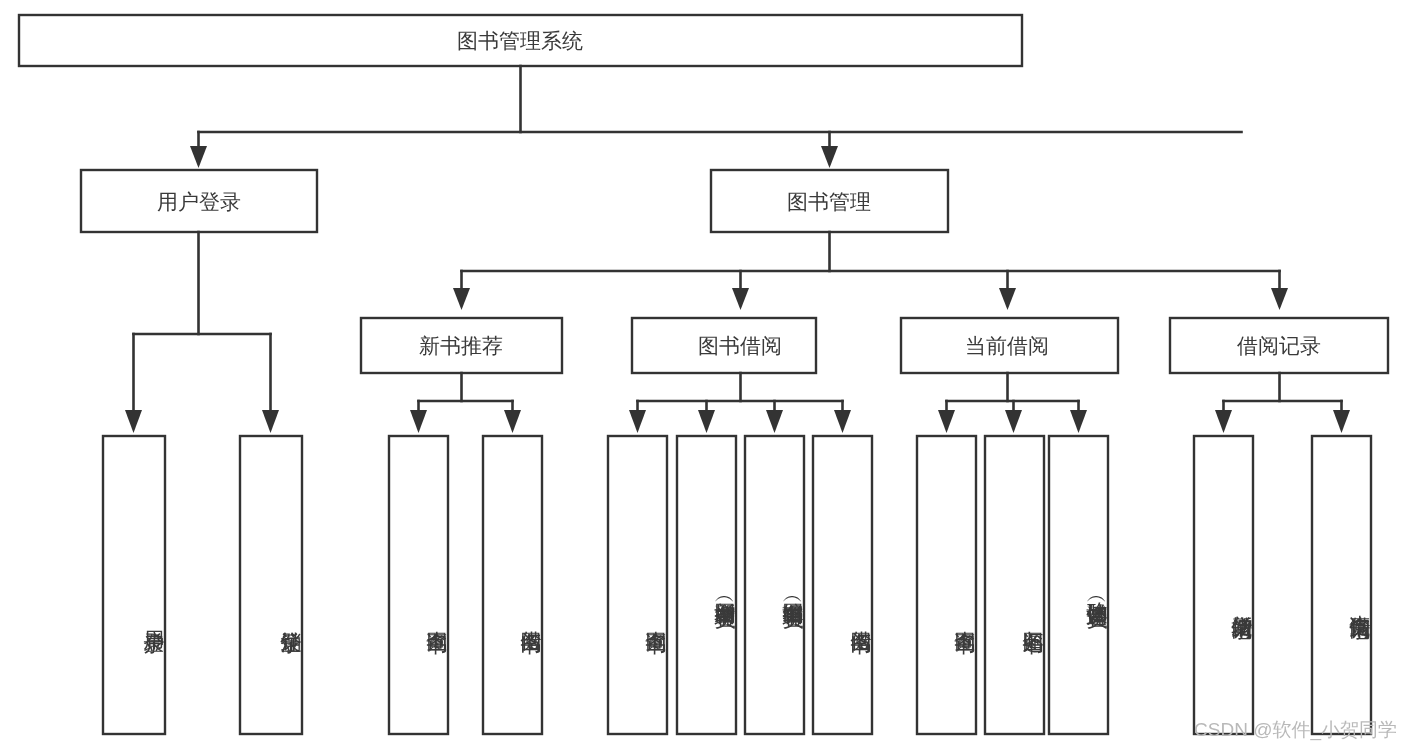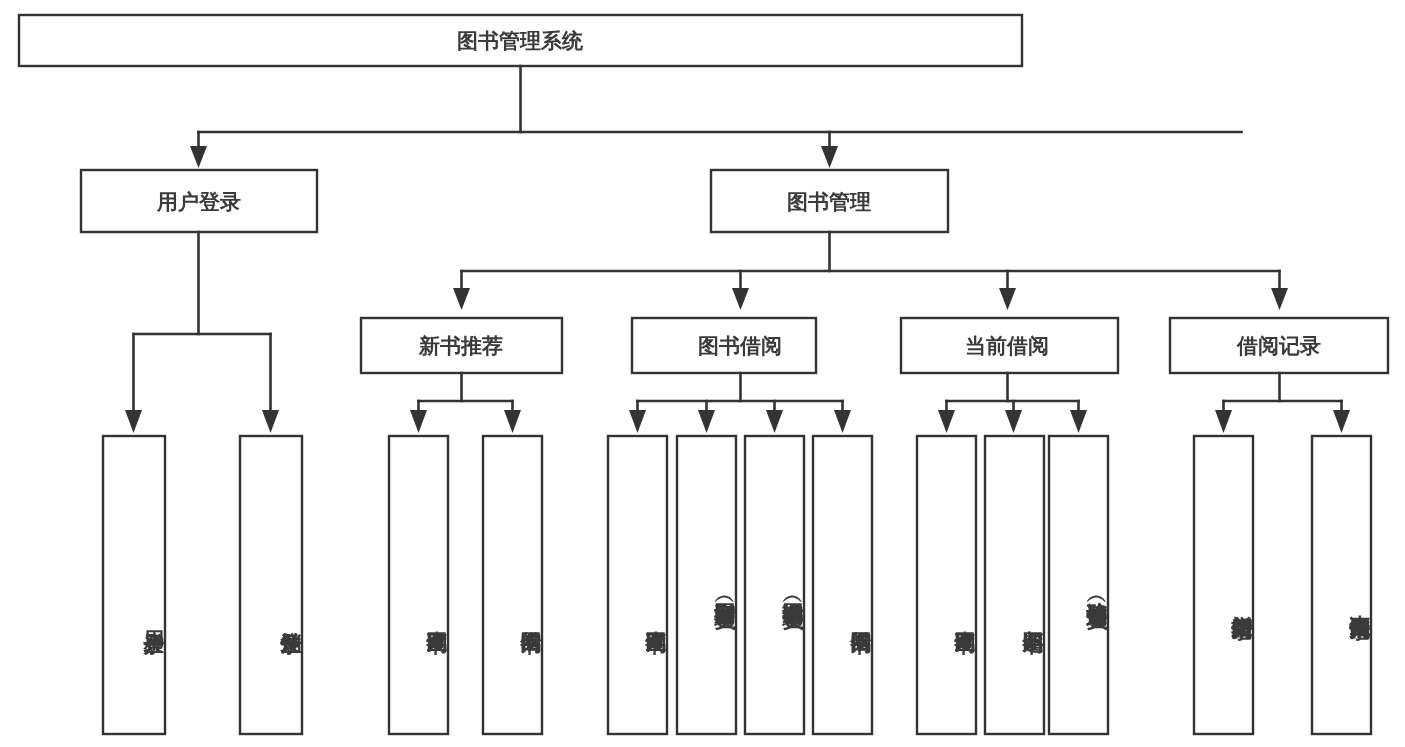--- a/index.html
+++ b/index.html
@@ -11,21 +11,20 @@
     width: 1405px;
     height: 747px;
     font-family: "Liberation Sans", "DejaVu Sans", sans-serif;
     overflow: hidden;
   }
   #diagram-root {
     position: relative;
     width: 1405px;
     height: 747px;
     background: #ffffff;
-    font-weight: bold;
   }
   svg#flow-svg {
     position: absolute;
     left: 0;
     top: 0;
     width: 1405px;
     height: 747px;
     display: block;
   }
   .node-box {
@@ -192,14 +191,15 @@
   <div class="node-label-v" style="left:745px; top:444px; width:59px; height:290px;">编辑图书（管理员）</div>
   <div class="node-label-v" style="left:813px; top:498px; width:59px; height:236px;">借阅图书</div>
 
   <div class="node-label-v" style="left:917px; top:498px; width:59px; height:236px;">查询图书</div>
   <div class="node-label-v" style="left:985px; top:498px; width:59px; height:236px;">归还图书</div>
   <div class="node-label-v" style="left:1049px; top:444px; width:59px; height:290px;">确认归还（管理员）</div>
 
   <div class="node-label-v" style="left:1194px; top:468px; width:59px; height:266px;">新增借阅记录</div>
   <div class="node-label-v" style="left:1312px; top:468px; width:59px; height:266px;">查询借阅记录</div>
 
+  <div class="watermark">CSDN @软件_小贺同学</div>
 
 </div>
 
 </body></html>

